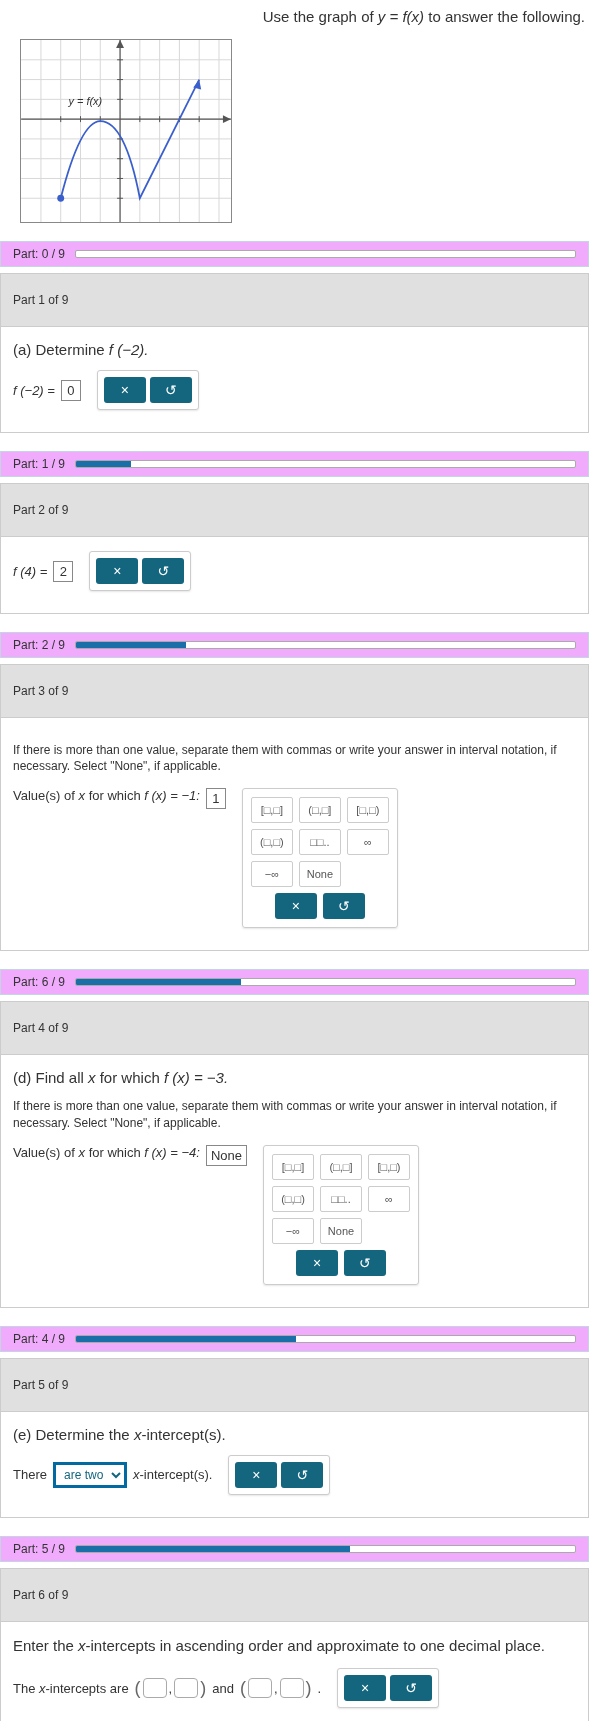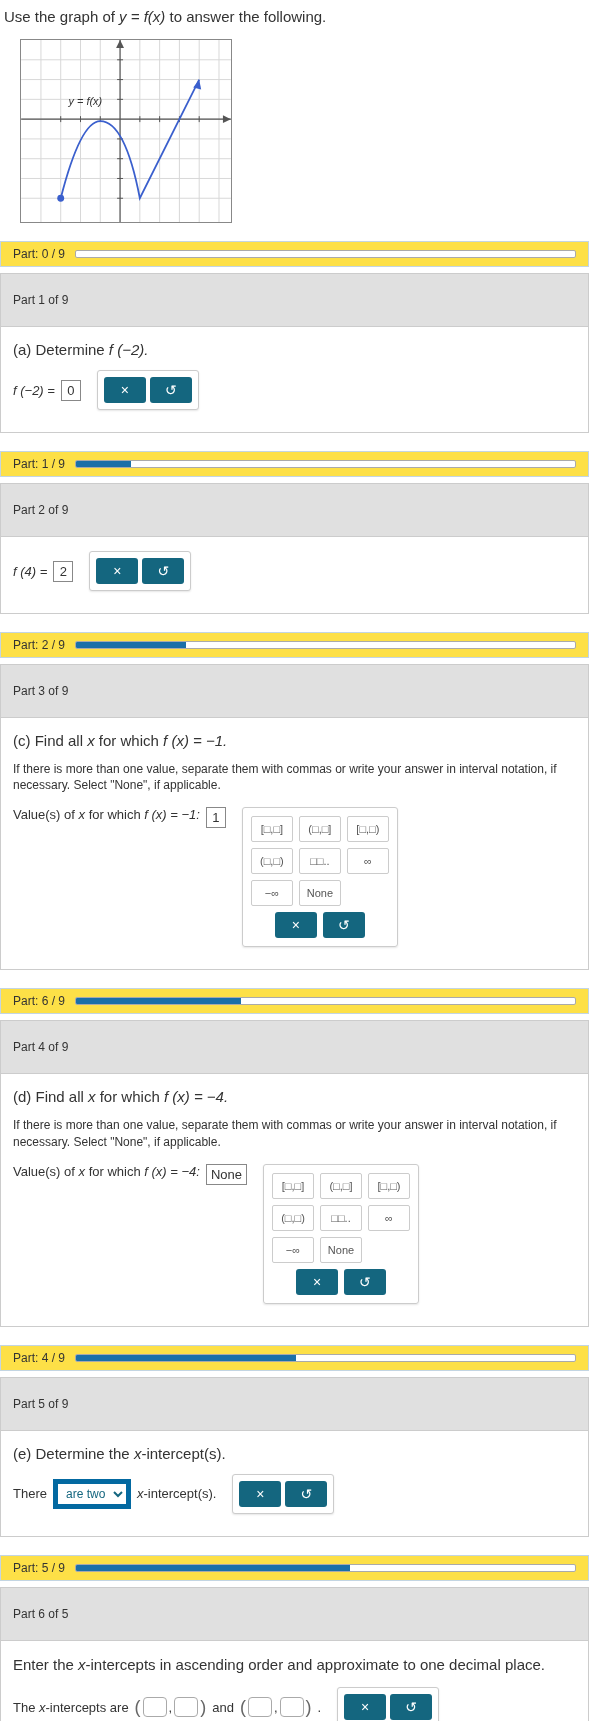--- a/index.html
+++ b/index.html
@@ -1,38 +1,38 @@
 <!DOCTYPE html>
 <html><head>
 <meta charset="utf-8">
 <style>
 * { box-sizing: border-box; margin: 0; padding: 0; }
 body { font-family: Arial, sans-serif; font-size: 14px; color: #333; background: #fff; width: 589px; }
-.main-prompt { padding: 8px 4px 14px; font-size: 15px; }
+.main-prompt { padding: 8px 4px 14px; font-size: 15px; text-align: right; }
 .main-prompt .var { font-style: italic; }
 .graph-box { border: 1px solid #888; width: 212px; height: 184px; margin-left: 20px; position: relative; background: #fff; }
 .graph-svg { width: 100%; height: 100%; }
-.progress-bar { background: #fde047; border: 1px solid #c3d5e2; padding: 5px 12px; font-size: 12px; display: flex; align-items: center; margin-top: 18px; }
+.progress-bar { background: #f0abfc; border: 1px solid #c3d5e2; padding: 5px 12px; font-size: 12px; display: flex; align-items: center; margin-top: 18px; }
 .progress-bar .track { flex: 1; height: 8px; background: #fff; border: 1px solid #aaa; margin-left: 10px; border-radius: 2px; position: relative; overflow: hidden; }
 .progress-bar .fill { height: 100%; background: #1b6fa8; }
 .part-header { background: #e0e0e0; border: 1px solid #ccc; padding: 19px 12px; font-size: 12px; margin-top: 6px; }
 .part-body { border: 1px solid #ccc; border-top: none; padding: 14px 12px 22px; }
 .q-text { font-size: 15px; margin-bottom: 12px; }
 .q-subtext { font-size: 12px; margin: 10px 0 14px; line-height: 1.35; }
 .ival { font-style: italic; }
 .answer-row { display: flex; align-items: center; gap: 6px; font-size: 13px; flex-wrap: wrap; }
 .answer-row .label { white-space: nowrap; }
 .math-input { border: 1px solid #888; padding: 2px 4px; min-width: 20px; text-align: center; font-size: 13px; display: inline-block; }
 .btn-group { display: inline-flex; gap: 4px; background: #fff; border: 1px solid #ccc; padding: 6px; border-radius: 3px; box-shadow: 0 1px 2px rgba(0,0,0,0.1); margin-left: 10px; }
 .btn { background: #14667f; color: #fff; border: none; width: 42px; height: 26px; border-radius: 3px; cursor: pointer; display: flex; align-items: center; justify-content: center; font-size: 14px; }
 .palette { border: 1px solid #ccc; border-radius: 3px; padding: 8px; display: inline-block; box-shadow: 0 1px 2px rgba(0,0,0,0.1); margin-left: 10px; vertical-align: top; }
 .palette-row { display: flex; gap: 6px; margin-bottom: 6px; }
 .palette-row:last-child { margin-bottom: 0; }
 .pbtn { border: 1px solid #ccc; background: #fff; width: 42px; height: 26px; font-size: 11px; color: #555; cursor: pointer; border-radius: 2px; display: flex; align-items: center; justify-content: center; }
-.select { border: 5px solid #0369a1; padding: 2px 4px; font-size: 12px; color: #14667f; background: #fff; }
+.select { border: 3px solid #0369a1; padding: 2px 4px; font-size: 12px; color: #14667f; background: #fff; }
 .small-input { border: 1px solid #aaa; border-radius: 4px; width: 24px; height: 20px; display: inline-block; vertical-align: middle; }
 .pair { display: inline-flex; align-items: center; gap: 2px; }
 .pair .paren { font-size: 18px; color: #666; }
 </style>
 </head>
 <body>
 
 <div class="main-prompt">
   <span>Use the graph of </span><span class="var">y = f(x)</span><span> to answer the following.</span>
 </div>
@@ -129,23 +129,20 @@
 
 <div class="progress-bar">
   <span>Part: 2 / 9</span>
   <div class="track">
       <div class="fill" style="width:22%"></div>
     </div>
 </div>
 
 <div class="part-header">Part 3 of 9</div>
 <div class="part-body">
-  <div class="q-text">
-    <span>(c) Find all </span><span class="ival">x</span><span> for which </span><span class="ival">f (x) = −1.</span>
-  </div>
   <div class="q-subtext">If there is more than one value, separate them with commas or write your answer in interval notation, if necessary. Select "None", if applicable.</div>
   <div class="answer-row" style="align-items:flex-start">
     <span class="label">
       <span>Value(s) of </span><span class="ival">x</span><span> for which </span><span class="ival">f (x) = −1:</span>
     </span>
     <span class="math-input">1</span>
     <div class="palette">
       <div class="palette-row">
         <button class="pbtn">[□,□]</button>
         <button class="pbtn">(□,□]</button>
@@ -171,21 +168,21 @@
 <div class="progress-bar">
   <span>Part: 6 / 9</span>
   <div class="track">
       <div class="fill" style="width:33%"></div>
     </div>
 </div>
 
 <div class="part-header">Part 4 of 9</div>
 <div class="part-body">
   <div class="q-text">
-    <span>(d) Find all </span><span class="ival">x</span><span> for which </span><span class="ival">f (x) = −4.</span>
+    <span>(d) Find all </span><span class="ival">x</span><span> for which </span><span class="ival">f (x) = −3.</span>
   </div>
   <div class="q-subtext">If there is more than one value, separate them with commas or write your answer in interval notation, if necessary. Select "None", if applicable.</div>
   <div class="answer-row" style="align-items:flex-start">
     <span class="label">
       <span>Value(s) of </span><span class="ival">x</span><span> for which </span><span class="ival">f (x) = −4:</span>
     </span>
     <span class="math-input" style="min-width:40px">None</span>
     <div class="palette">
       <div class="palette-row">
         <button class="pbtn">[□,□]</button>
@@ -234,21 +231,21 @@
   </div>
 </div>
 
 <div class="progress-bar">
   <span>Part: 5 / 9</span>
   <div class="track">
       <div class="fill" style="width:55%"></div>
     </div>
 </div>
 
-<div class="part-header">Part 6 of 5</div>
+<div class="part-header">Part 6 of 9</div>
 <div class="part-body">
   <div class="q-text" style="line-height:1.35">
     <span>Enter the </span><span class="ival">x</span><span>-intercepts in ascending order and approximate to one decimal place.</span>
   </div>
   <div class="answer-row">
     <span>
       <span>The </span><span class="ival">x</span><span>-intercepts are </span>
     </span>
     <span class="pair">
       <span class="paren">(</span>

